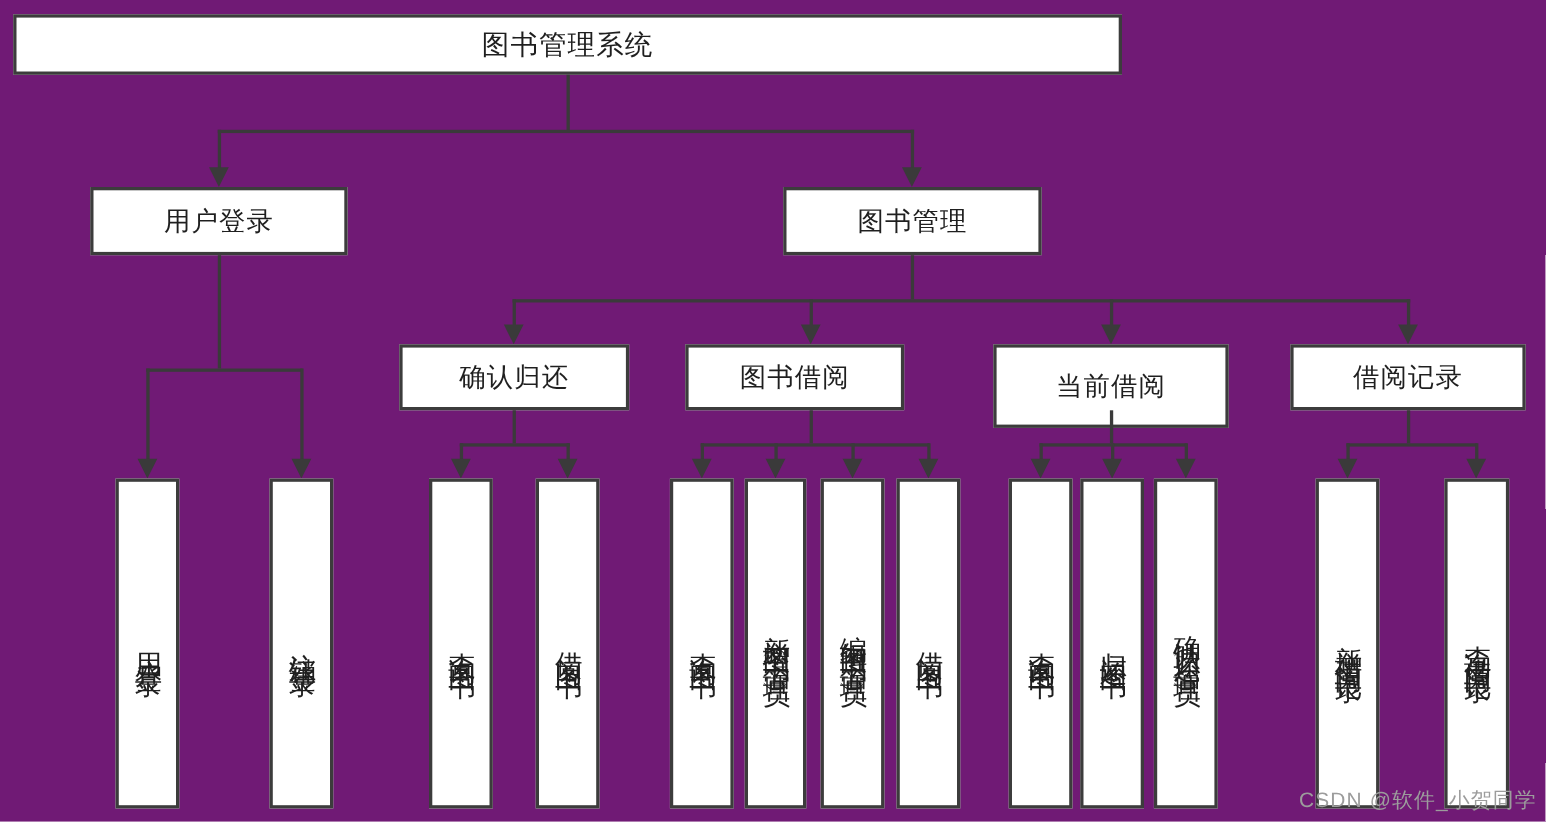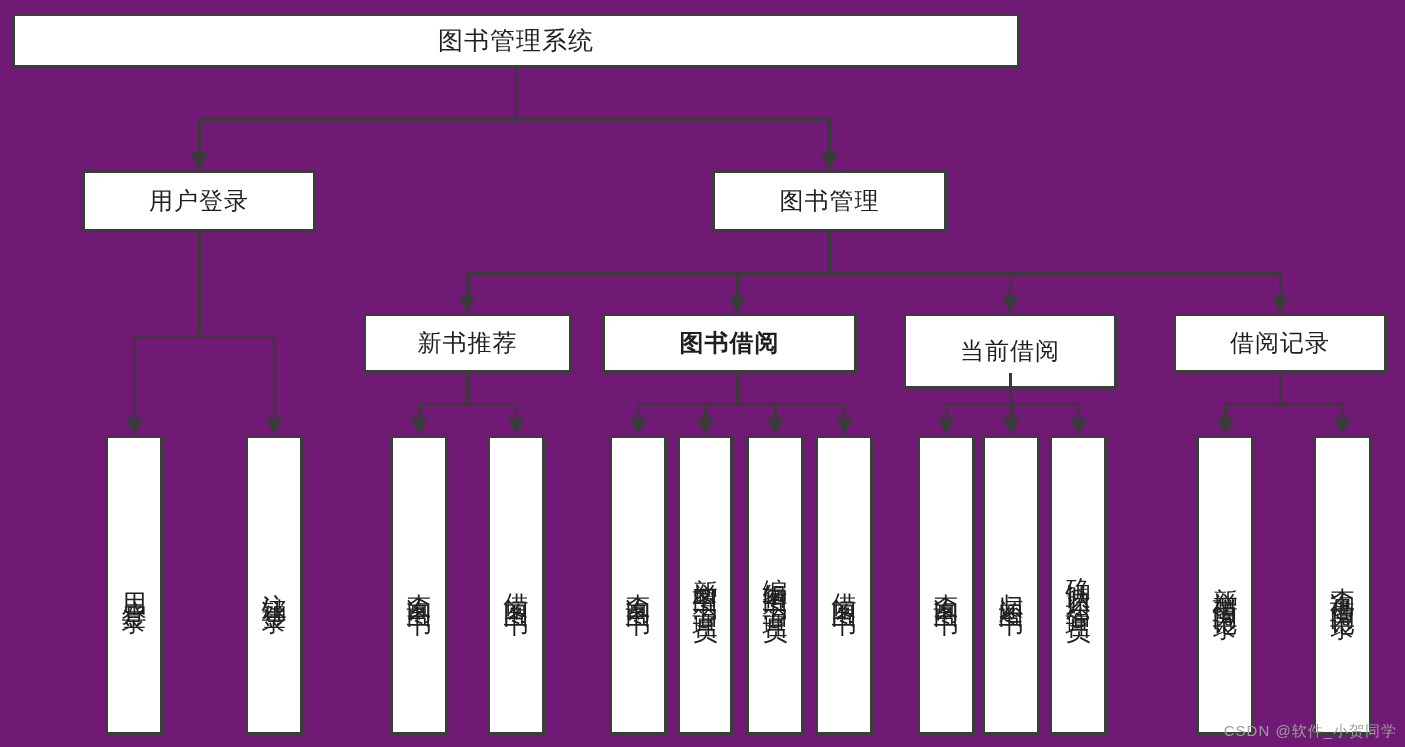--- a/index.html
+++ b/index.html
@@ -38,21 +38,21 @@
     position:absolute;
     width:0;height:0;
     border-left:9px solid transparent;
     border-right:9px solid transparent;
     border-top:18px solid #3a3a3a;
   }
   .watermark{
     position:absolute;
     right:8px;bottom:6px;
     color:#9c9c9c;
-    font-size:15px;
+    font-size:19px;
     letter-spacing:1px;
   }
 </style>
 </head>
 <body>
 
 <div id="canvas">
 
   <div class="node" style="left:12px;top:13px;width:1008px;height:55px;font-size:25px;">
     <span>图书管理系统</span>
@@ -84,23 +84,23 @@
   <div class="vline" style="left:466px;top:272px;height:25px;"></div>
   <div class="arrow" style="left:458px;top:295px;"></div>
   <div class="vline" style="left:736px;top:272px;height:25px;"></div>
   <div class="arrow" style="left:728px;top:295px;"></div>
   <div class="vline" style="left:1009px;top:272px;height:25px;"></div>
   <div class="arrow" style="left:1001px;top:295px;"></div>
   <div class="vline" style="left:1279px;top:272px;height:25px;"></div>
   <div class="arrow" style="left:1271px;top:295px;"></div>
 
   <div class="node" style="left:363px;top:313px;width:209px;height:60px;">
-    <span>新书推荐</span>
+    <span>确认归还</span>
   </div>
-  <div class="node" style="left:602px;top:313px;width:255px;height:60px;font-weight:bold;">
+  <div class="node" style="left:623px;top:313px;width:199px;height:60px;">
     <span>图书借阅</span>
   </div>
   <div class="node" style="left:903px;top:313px;width:214px;height:76px;">
     <span>当前借阅</span>
   </div>
   <div class="node" style="left:1173px;top:313px;width:214px;height:60px;">
     <span>借阅记录</span>
   </div>
 
   <div class="vline" style="left:466px;top:373px;height:30px;"></div>

